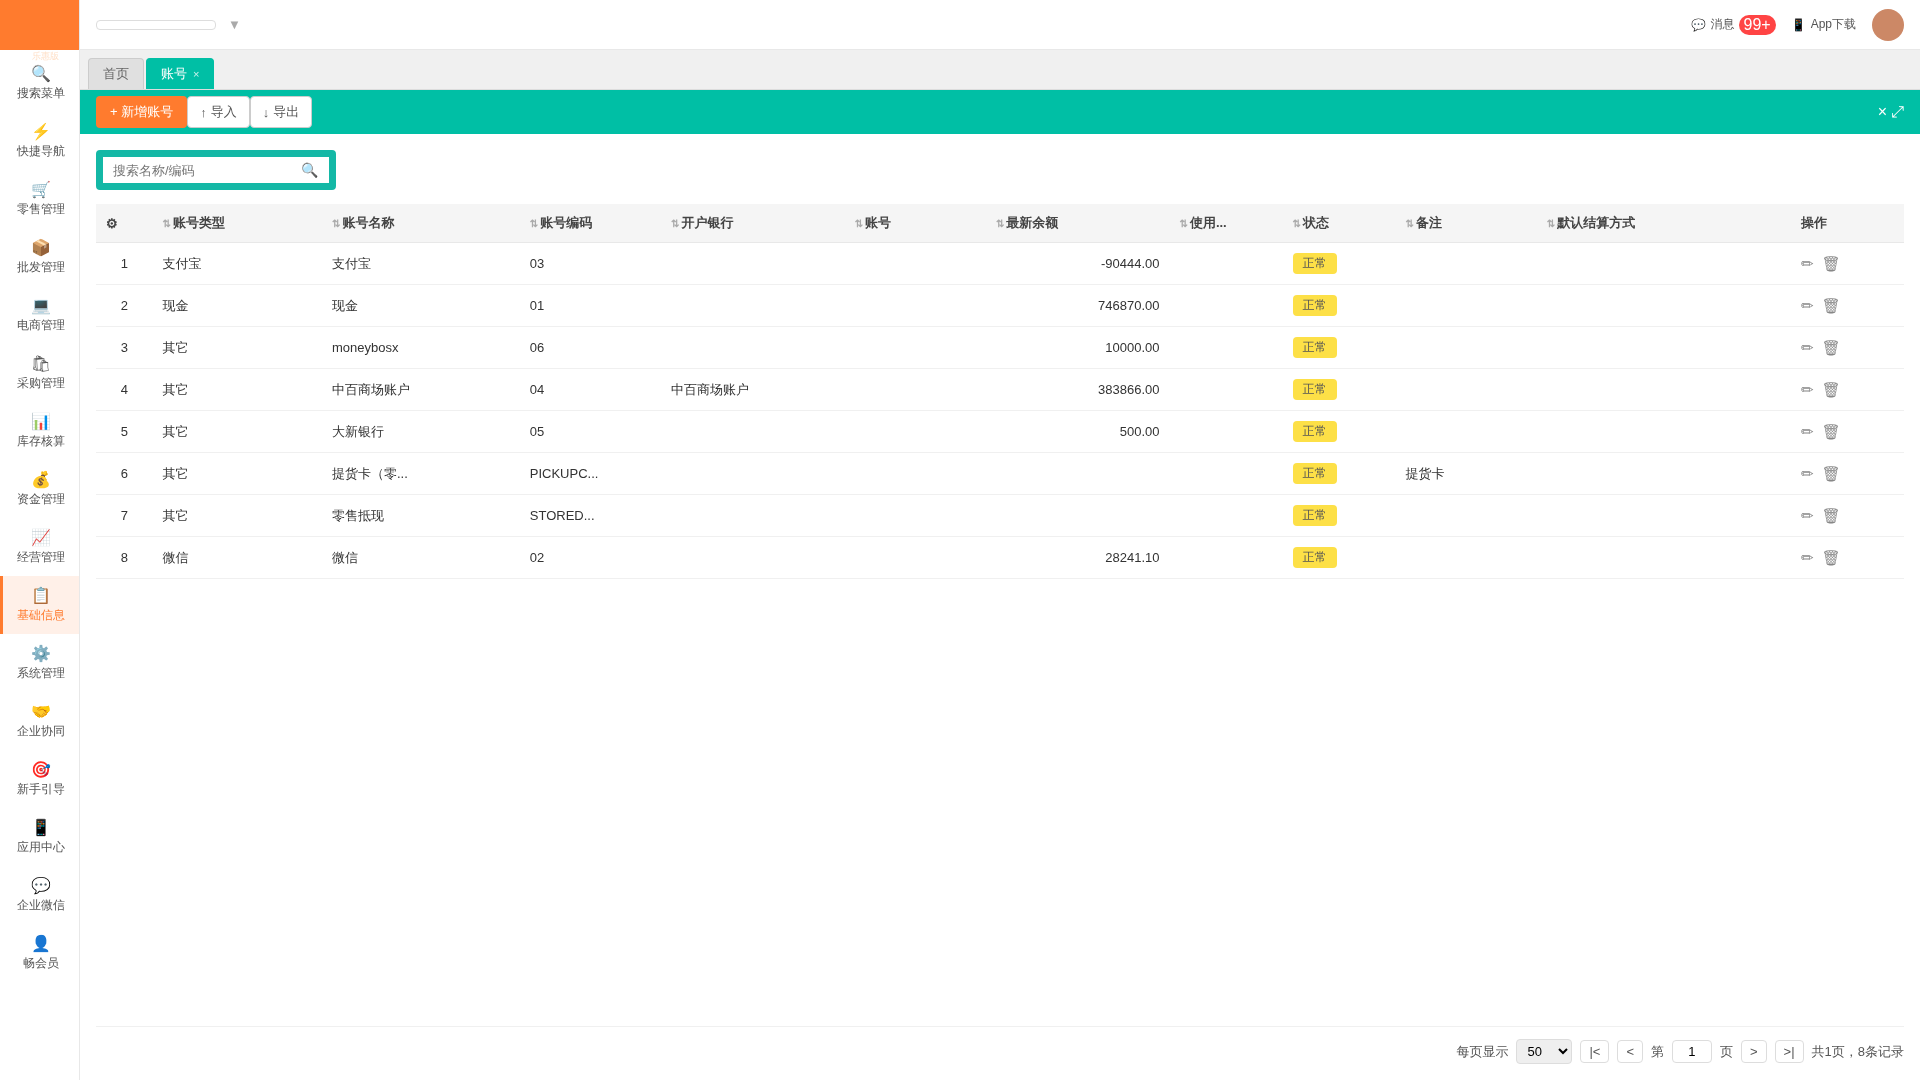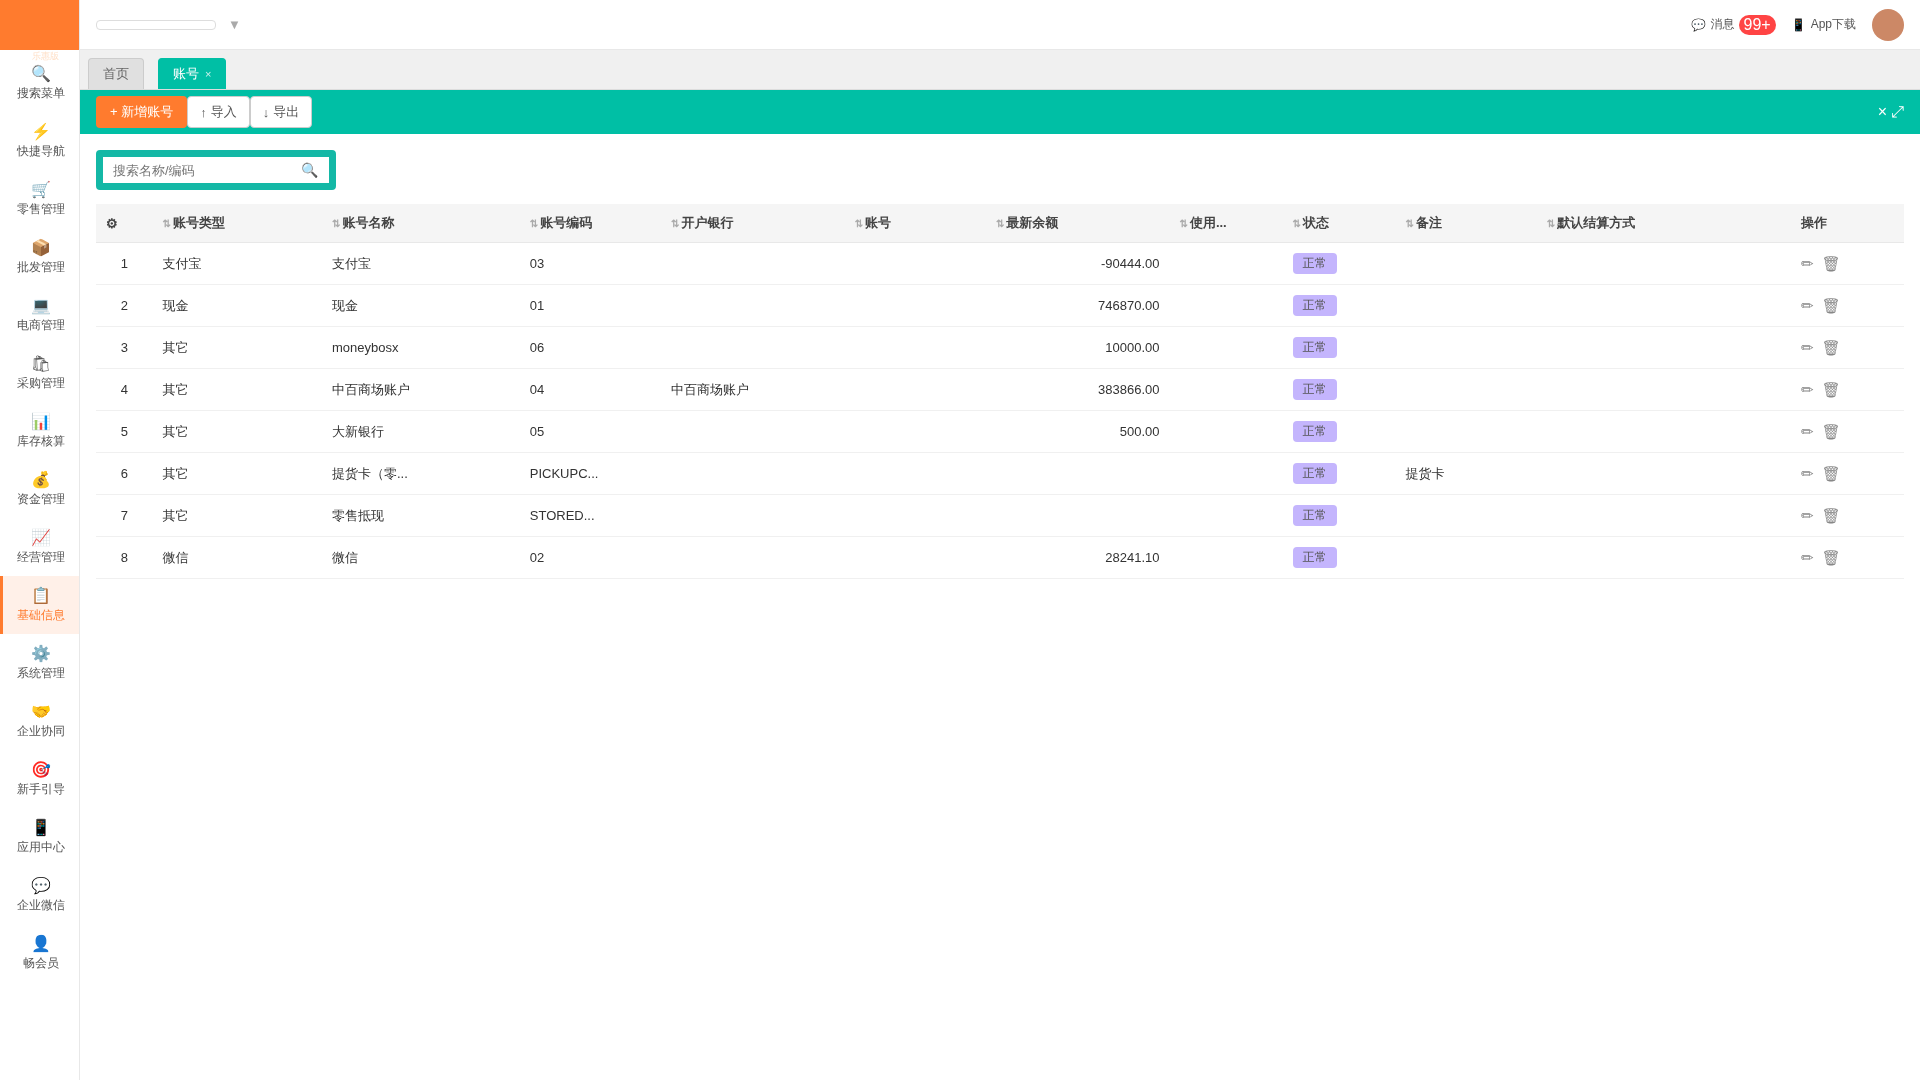--- a/index.html
+++ b/index.html
@@ -80,21 +80,20 @@
 
     
     .tab-bar {
       height: 40px;
       background: #f0f0f0;
       display: flex;
       align-items: flex-end;
       padding: 0 8px;
       border-bottom: 1px solid #ddd;
       flex-shrink: 0;
-      gap: 12px;
     }
     .tab {
       display: flex;
       align-items: center;
       gap: 6px;
       padding: 6px 14px;
       border-radius: 4px 4px 0 0;
       cursor: pointer;
       font-size: 13px;
       background: #e0e0e0;
@@ -187,21 +186,21 @@
       cursor: pointer;
       user-select: none;
     }
     thead th .sort-arrows { color: #aaa; font-size: 10px; margin-right: 2px; }
     tbody tr { border-bottom: 1px solid #f0f0f0; }
     tbody td { padding: 10px 10px; font-size: 13px; color: #333; vertical-align: middle; }
     .td-center { text-align: center; }
     .td-right { text-align: right; }
     .status-badge {
       display: inline-block;
-      background: #c4b5fd;
+      background: #fde047;
       color: #555;
       border-radius: 4px;
       padding: 2px 10px;
       font-size: 12px;
     }
     .action-btns { display: flex; gap: 8px; }
     .action-btn { cursor: pointer; color: #888; font-size: 15px; }
 
     
     .pagination {
@@ -555,14 +554,30 @@
       <div class="action-btns">
         <span class="action-btn">✏</span>
         <span class="action-btn">🗑</span>
       </div>
     </td>
   </tr>
           </tbody>
       </table>
     </div>
 
+    <div class="pagination">
+      <span>每页显示</span>
+      <select class="page-size-select">
+        <option>50</option>
+        <option>20</option>
+        <option>100</option>
+      </select>
+      <button class="page-btn">|&lt;</button>
+      <button class="page-btn">&lt;</button>
+      <span>第</span>
+      <input class="page-input" type="text" value="1" style="">
+      <span>页</span>
+      <button class="page-btn">&gt;</button>
+      <button class="page-btn">&gt;|</button>
+      <span>共1页，8条记录</span>
+    </div>
   </div>
 </div>
 
 </body></html>

